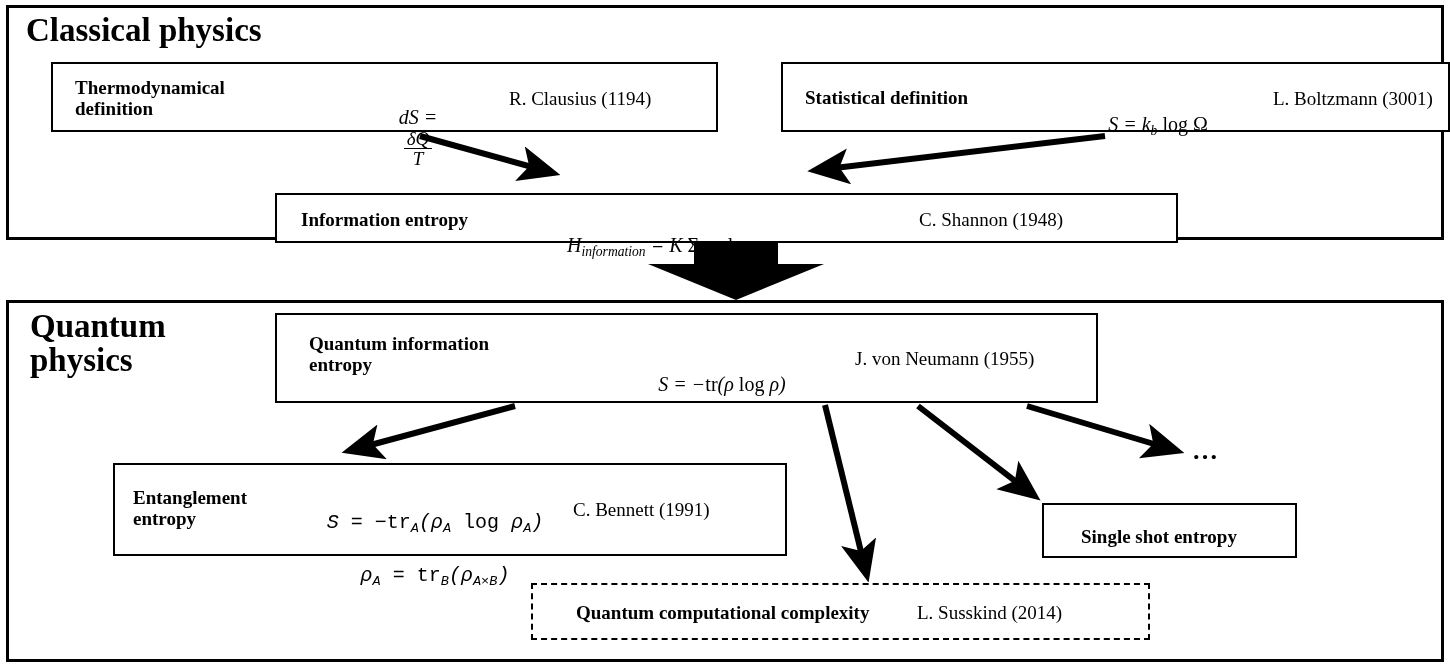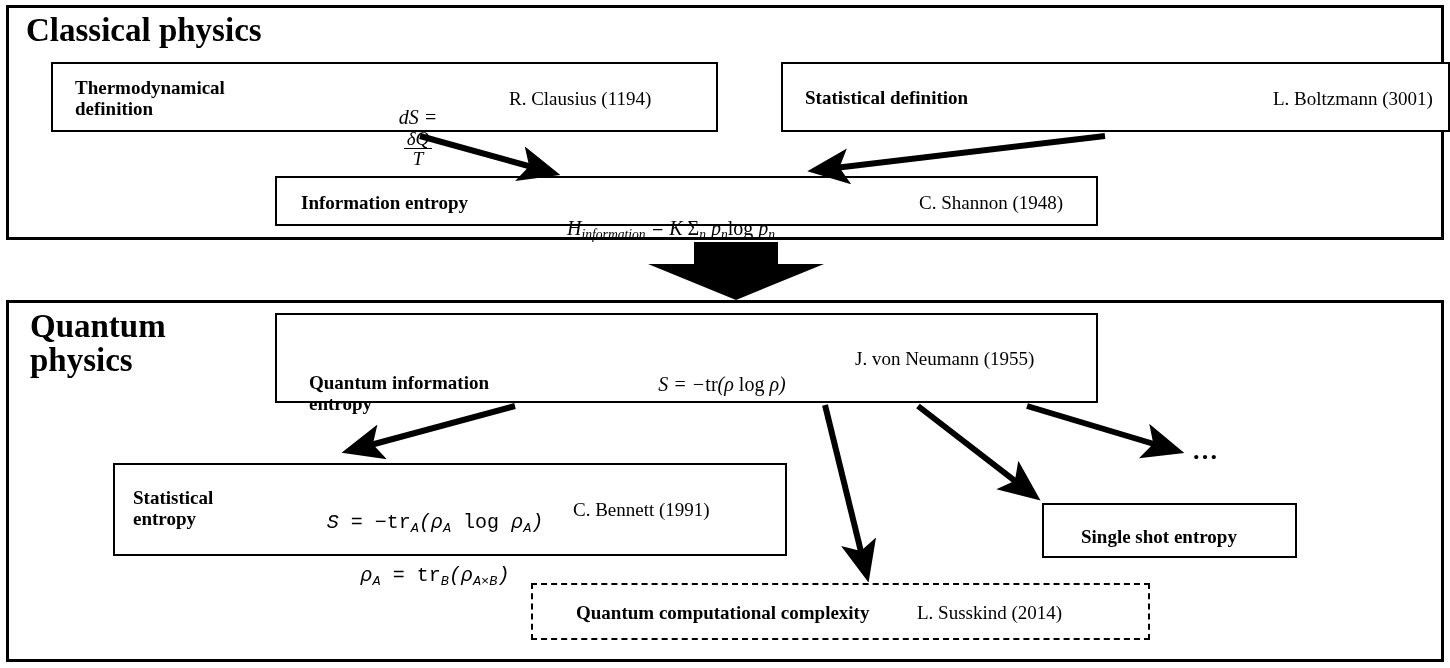--- a/index.html
+++ b/index.html
@@ -118,51 +118,54 @@
 definition</div>
     <div class="formula" style="position:absolute; left:290px; top:16px; width:150px;">
       <span style="font-style:italic;">dS</span> =
       <span class="frac"><span class="num" style="font-style:italic;">δQ</span><span class="den" style="font-style:italic;">T</span></span>
     </div>
     <div class="author" style="position:absolute; left:456px; top:24px;">R. Clausius (1194)</div>
   </div>
 
   <div class="ebox" style="left:746px; top:62px; width:669px; height:70px;margin-left:35px;">
     <div class="lbl" style="position:absolute; left:22px; top:23px; width:250px;">Statistical definition</div>
+    <div class="formula" style="position:absolute; left:290px; top:23px; width:170px;">
+      <span style="font-style:italic;">S</span> = <span style="font-style:italic;">k</span><span class="sub">b</span> <span class="upr">log</span> <span class="upr">Ω</span>
+    </div>
     <div class="author" style="position:absolute; left:490px; top:24px;">L. Boltzmann (3001)</div>
   </div>
 
-  <div class="ebox" style="left:275px; top:176px; width:823px; height:50px;">
+  <div class="ebox" style="left:275px; top:193px; width:903px; height:50px;">
     <div class="lbl" style="position:absolute; left:24px; top:14px;">Information entropy</div>
     <div class="formula" style="position:absolute; left:290px; top:13px; width:320px; text-align:left;">
       <span style="font-style:italic;">H</span><span class="sub">information</span> = <span style="font-style:italic;">K</span> <span class="upr">Σ</span><span class="sub">n</span> <span style="font-style:italic;">p</span><span class="sub">n</span><span class="upr">log</span> <span style="font-style:italic;">p</span><span class="sub">n</span>
     </div>
     <div class="author" style="position:absolute; left:642px; top:14px;">C. Shannon (1948)</div>
   </div>
 
   <svg class="bigarrow" style="left:648px; top:242px;" width="176" height="58" viewBox="0 0 176 58">
     <polygon points="46,0 130,0 130,22 176,22 88,58 0,22 46,22" fill="#000"></polygon>
   </svg>
 
   <div class="panel" style="left:6px; top:300px; width:1438px; height:362px;"></div>
 
   <div class="panel-title" style="left:30px; top:310px; font-size:33px;">Quantum
 physics</div>
 
   <div class="ebox" style="left:275px; top:313px; width:823px; height:90px;">
-    <div class="lbl" style="position:absolute; left:32px; top:18px; width:240px;margin-top:39px;">Quantum information
+    <div class="lbl" style="position:absolute; left:32px; top:18px; width:240px;">Quantum information
 entropy</div>
     <div class="formula" style="position:absolute; left:350px; top:32px; width:190px;text-align:center;">
       <span style="font-style:italic;">S</span> = −<span class="upr">tr</span>(<span style="font-style:italic;">ρ</span> <span class="upr">log</span> <span style="font-style:italic;">ρ</span>)
     </div>
     <div class="author" style="position:absolute; left:578px; top:33px;">J. von Neumann (1955)</div>
   </div>
 
   <div class="ebox" style="left:113px; top:463px; width:674px; height:93px;">
-    <div class="lbl" style="position:absolute; left:18px; top:22px; width:180px;">Statistical
+    <div class="lbl" style="position:absolute; left:18px; top:22px; width:180px;">Entanglement
 entropy</div>
     <div class="formula" style="position:absolute; left:205px; top:20px; width:230px;font-family:Liberation Mono, monospace;">
       <span style="font-style:italic;">S</span> = −<span class="upr">tr</span><span class="sub">A</span>(<span style="font-style:italic;">ρ</span><span class="sub">A</span> <span class="upr">log</span> <span style="font-style:italic;">ρ</span><span class="sub">A</span>)<br>
       <span style="font-style:italic;">ρ</span><span class="sub">A</span> = <span class="upr">tr</span><span class="sub">B</span>(<span style="font-style:italic;">ρ</span><span class="sub">A×B</span>)
     </div>
     <div class="author" style="position:absolute; left:458px; top:34px;">C. Bennett (1991)</div>
   </div>
 
   <div class="ebox" style="left:1042px; top:503px; width:255px; height:55px;">
     <div class="lbl" style="position:absolute; left:37px; top:21px;">Single shot entropy</div>

